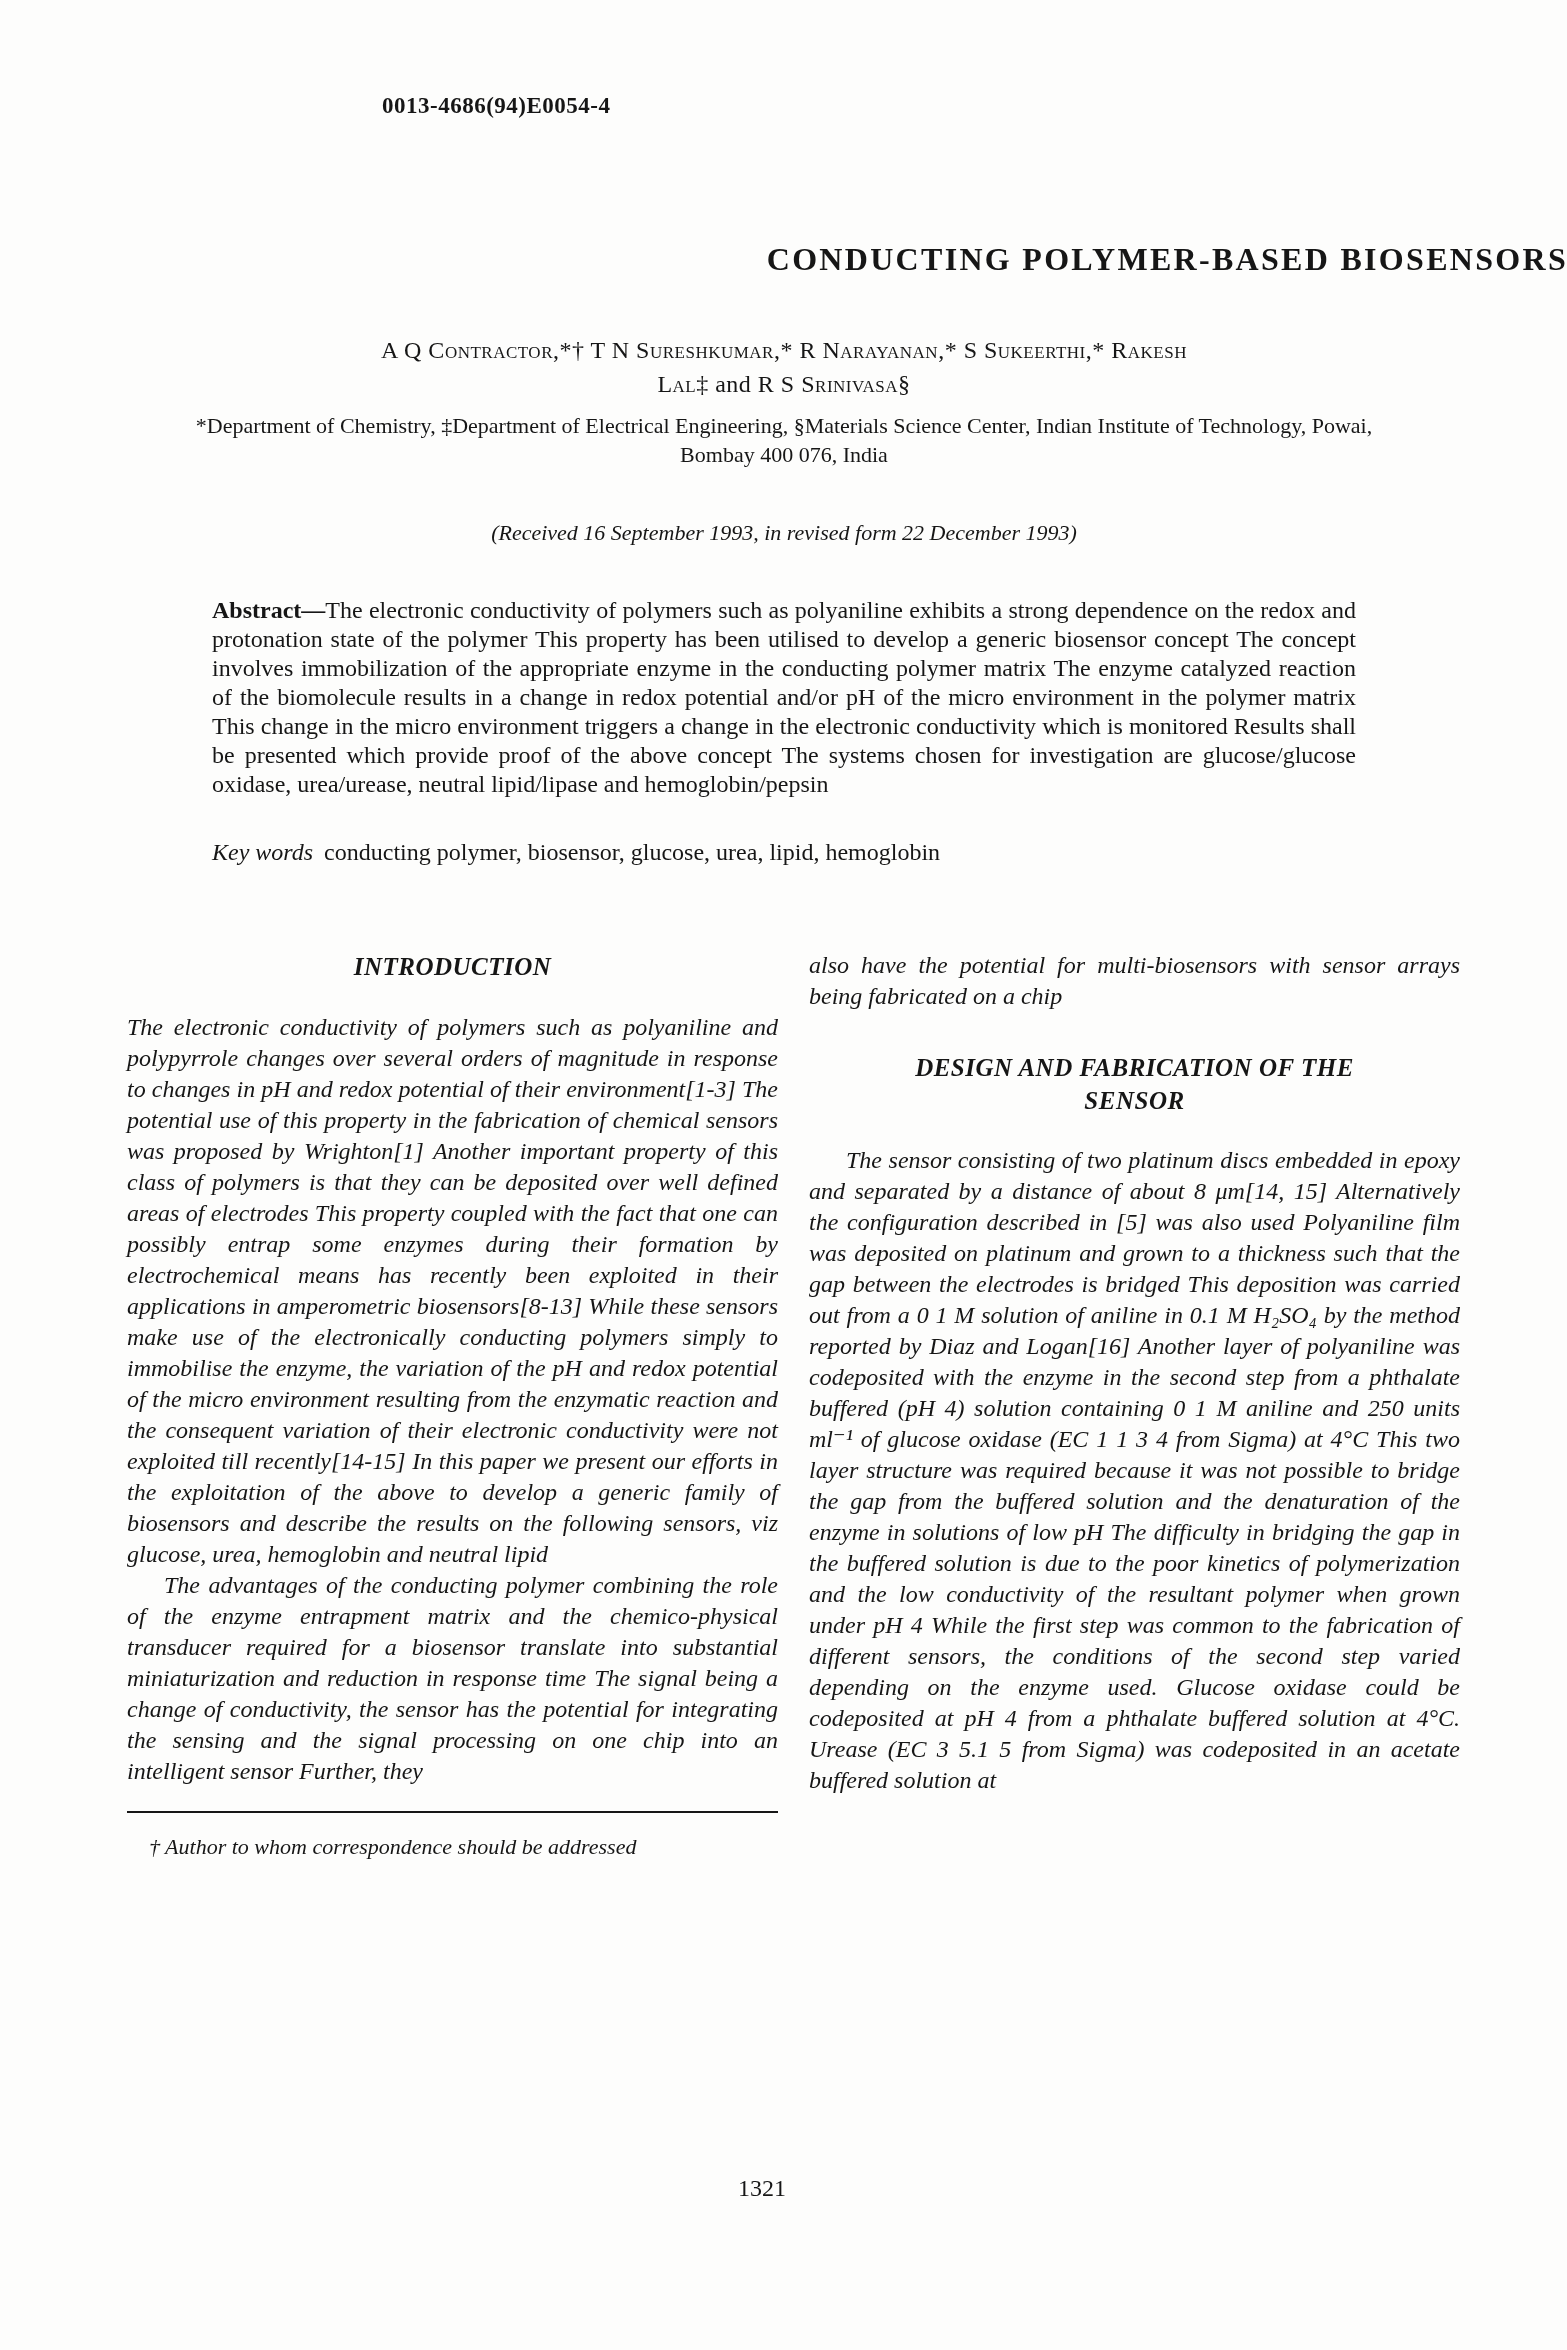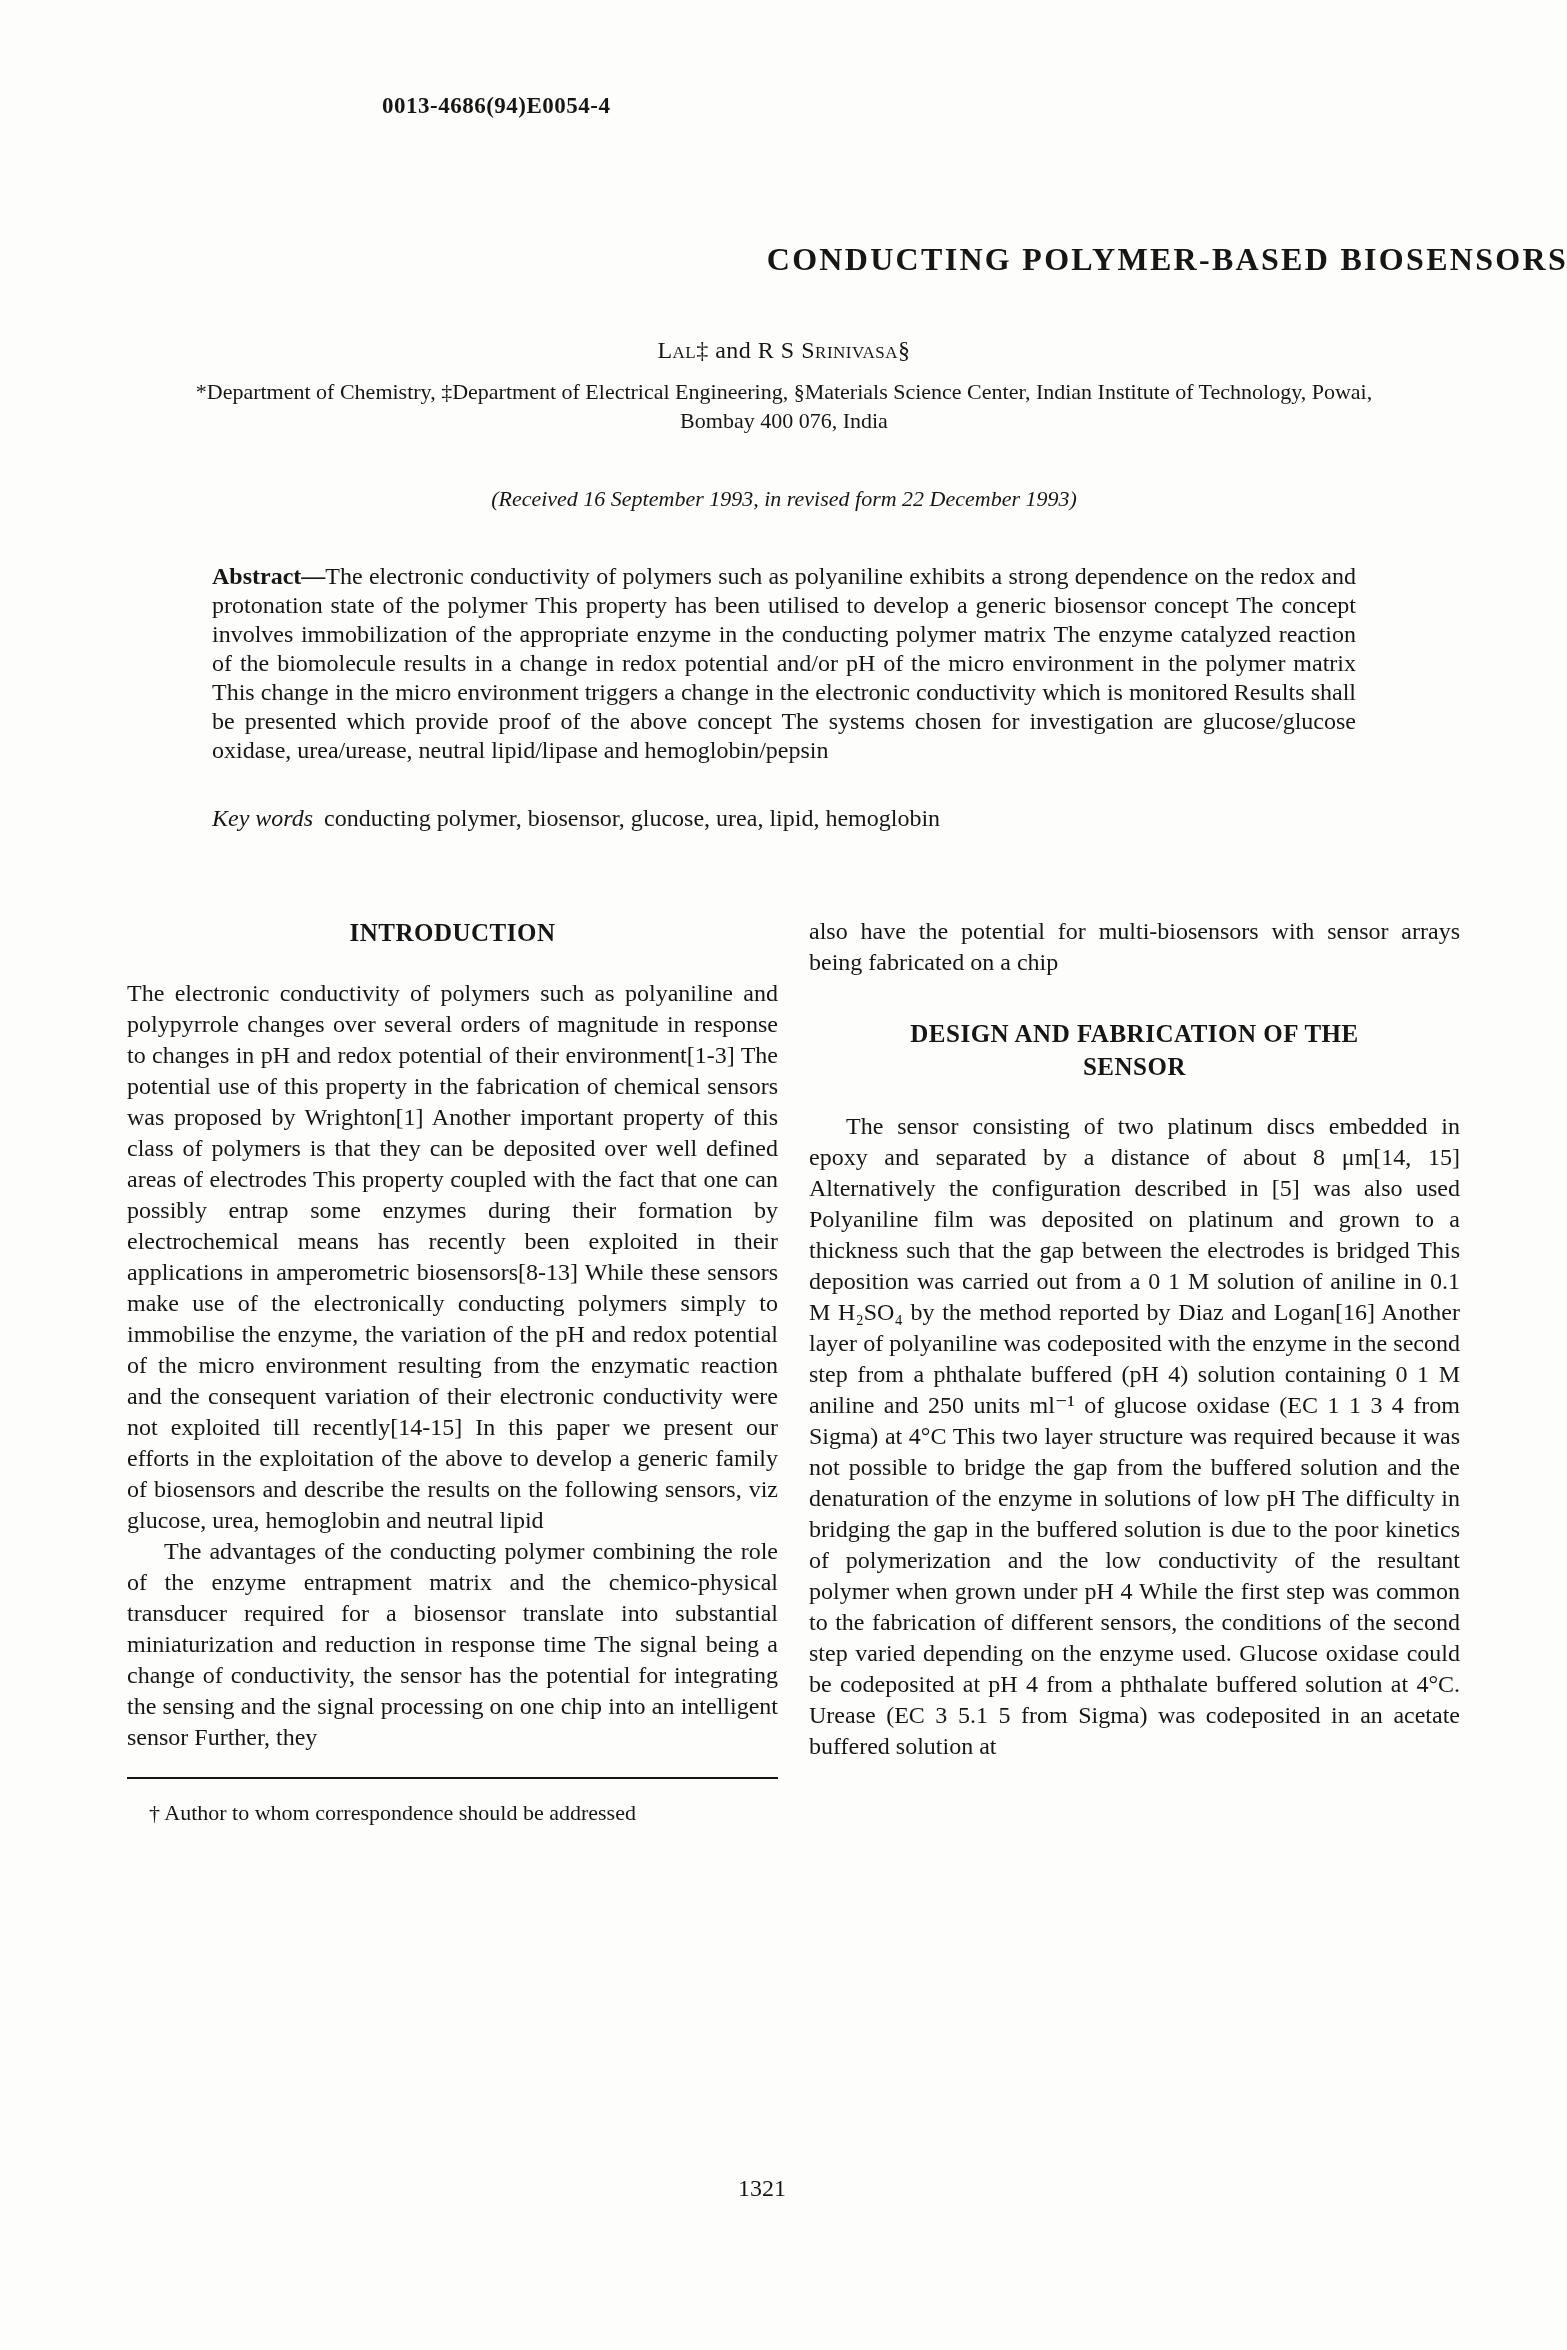--- a/index.html
+++ b/index.html
@@ -61,21 +61,21 @@
     font-size: 24px;
   }
   .keywords-label { font-style: italic; }
   .keywords-text { margin-left: 11px; }
   
   .columns {
     display: flex; gap: 31px;
     padding: 0 108px 0 127px;
     margin-top: 84px;
   }
-  .col { flex: 1; font-size: 24px; line-height: 31px; text-align: justify; }
+  .col { flex: 1; font-size: 24px; line-height: 31px; text-align: justify; font-style: italic; }
   .col-heading {
     text-align: center; font-weight: bold; font-size: 25px;
     letter-spacing: 0.5px; line-height: 33px;
   }
   .intro-heading { margin-bottom: 29px; }
   .design-heading { margin-top: 39px; margin-bottom: 27.5px; }
   .para { text-align: justify; }
   .para + .para { text-indent: 37px; }
   .indent { text-indent: 37px; }
   .footnote { margin-top: 24px; }
@@ -91,20 +91,21 @@
 
 <div class="page">
 
   <div class="header">
     <div class="doc-code">0013-4686(94)E0054-4</div>
   </div>
 
   <h1 class="title">CONDUCTING POLYMER-BASED BIOSENSORS</h1>
 
   <div class="authors sc">
+    <div>A Q Contractor,*† T N Sureshkumar,* R Narayanan,* S Sukeerthi,* Rakesh</div>
     <div><span>Lal‡ </span><span class="no-sc">and</span><span> R S Srinivasa§</span></div>
   </div>
 
   <div class="affiliation">*Department of Chemistry, ‡Department of Electrical Engineering, §Materials Science Center, Indian Institute of Technology, Powai, Bombay 400 076, India</div>
 
   <div class="received">(Received 16 September 1993, in revised form 22 December 1993)</div>
 
   <div class="abstract">
     <span class="abstract-label">Abstract—</span><span>The electronic conductivity of polymers such as polyaniline exhibits a strong dependence on the redox and protonation state of the polymer This property has been utilised to develop a generic biosensor concept The concept involves immobilization of the appropriate enzyme in the conducting polymer matrix The enzyme catalyzed reaction of the biomolecule results in a change in redox potential and/or pH of the micro environment in the polymer matrix This change in the micro environment triggers a change in the electronic conductivity which is monitored Results shall be presented which provide proof of the above concept The systems chosen for investigation are glucose/glucose oxidase, urea/urease, neutral lipid/lipase and hemoglobin/pepsin</span>
   </div>

